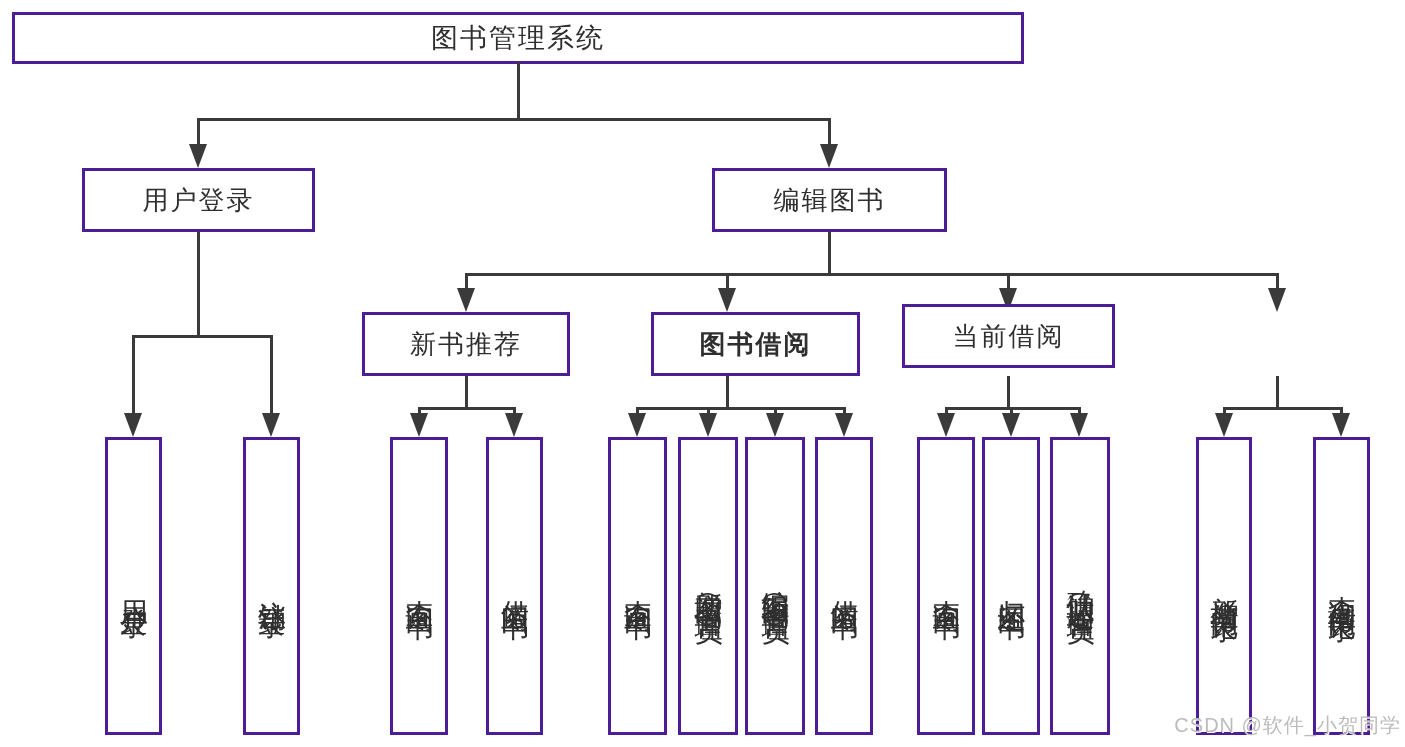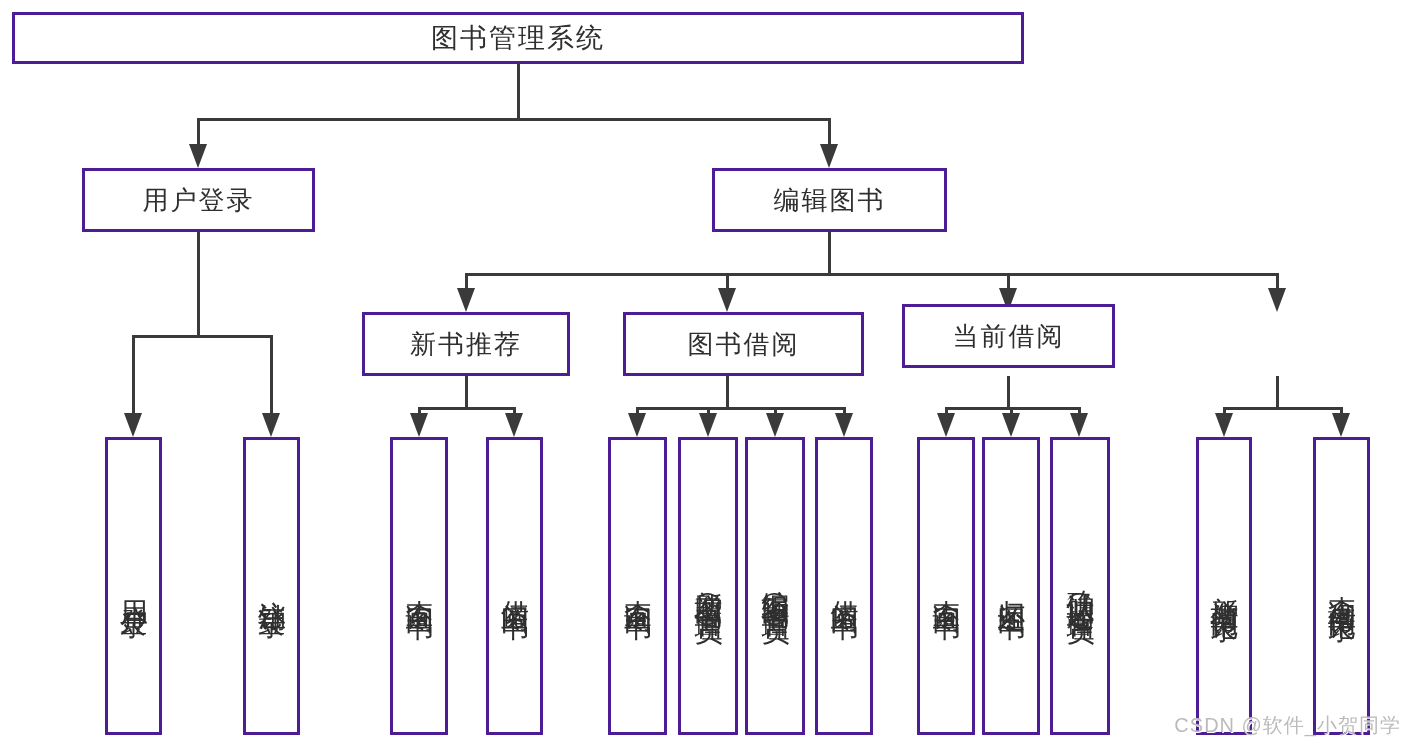--- a/index.html
+++ b/index.html
@@ -81,21 +81,21 @@
   <div class="vline" style="left:726px;top:273px;height:18px;"></div>
   <div class="arrow" style="left:718px;top:288px;"></div>
   <div class="vline" style="left:1007px;top:273px;height:18px;"></div>
   <div class="arrow" style="left:999px;top:288px;"></div>
   <div class="vline" style="left:1276px;top:273px;height:18px;"></div>
   <div class="arrow" style="left:1268px;top:288px;"></div>
 
   <div class="node node-h" style="left:362px;top:312px;width:208px;height:64px;">
     <span>新书推荐</span>
   </div>
-  <div class="node node-h" style="left:623px;top:312px;width:241px;height:64px;">
+  <div class="node node-h" style="left:651px;top:312px;width:209px;height:64px;font-weight:bold;">
     <span>图书借阅</span>
   </div>
   <div class="node node-h" style="left:902px;top:304px;width:213px;height:64px;">
     <span>当前借阅</span>
   </div>
 
   <div class="vline" style="left:465px;top:376px;height:33px;"></div>
   <div class="hline" style="left:418px;top:407px;width:98px;"></div>
   <div class="vline" style="left:418px;top:407px;height:10px;"></div>
   <div class="arrow" style="left:410px;top:413px;"></div>

